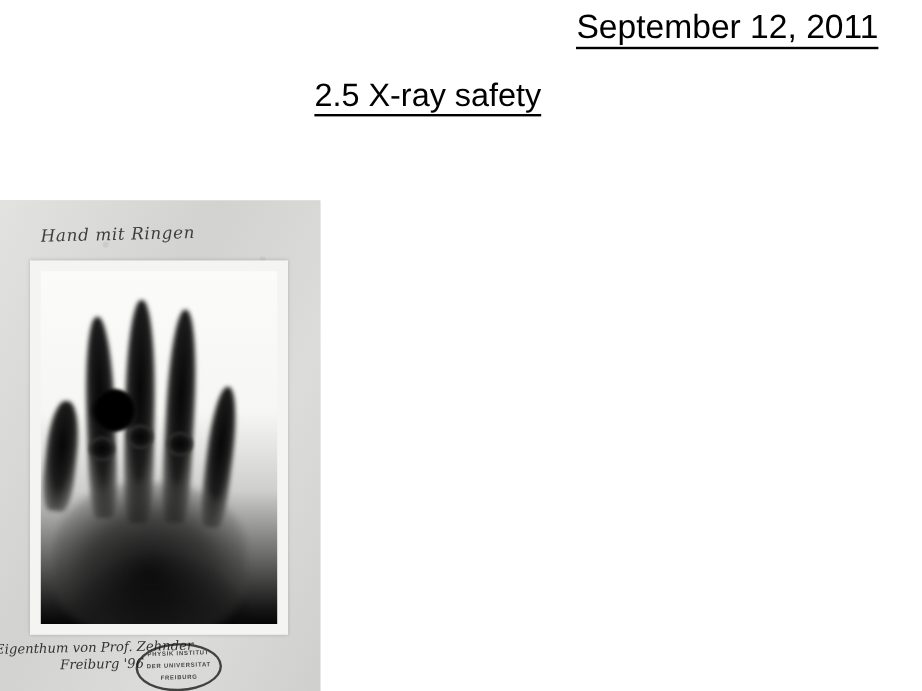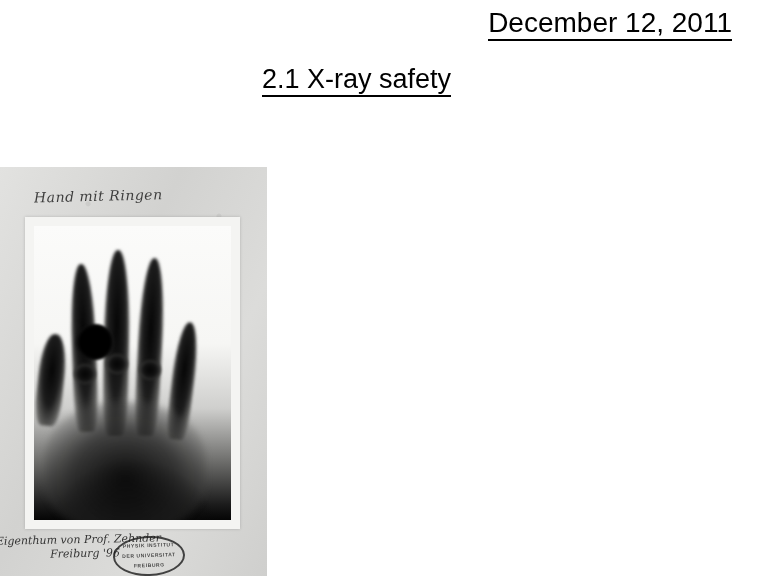--- a/index.html
+++ b/index.html
@@ -211,25 +211,25 @@
   #stamp .st1 { top: 4px; }
   #stamp .st2 { top: 14px; }
   #stamp .st3 { top: 24px; }
 </style>
 </head>
 <body>
 
 <div id="slide">
 
   <div class="date-line">
-    <span>December 12, 2011</span>
+    <span>September 12, 2011</span>
   </div>
 
   <div class="section-line">
-    <span>2.1 X-ray safety</span>
+    <span>2.5 X-ray safety</span>
   </div>
 
 
   <div id="xray-figure">
 
     <div id="paper"></div>
 
     <div class="script-top">Hand mit Ringen</div>
 
     <div id="print">

